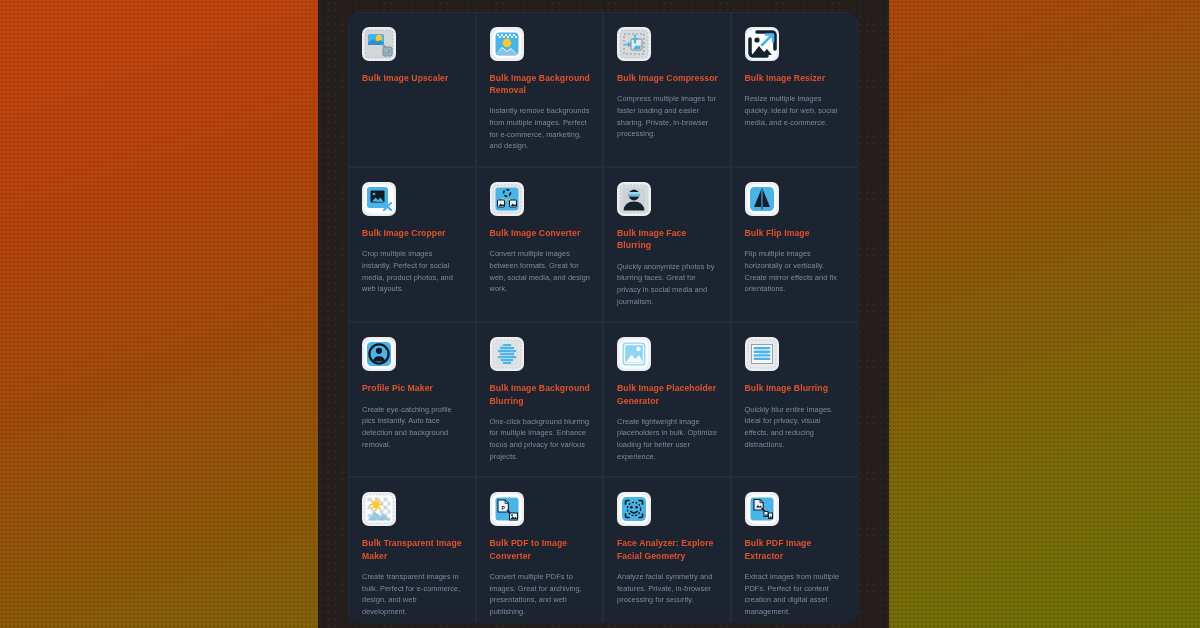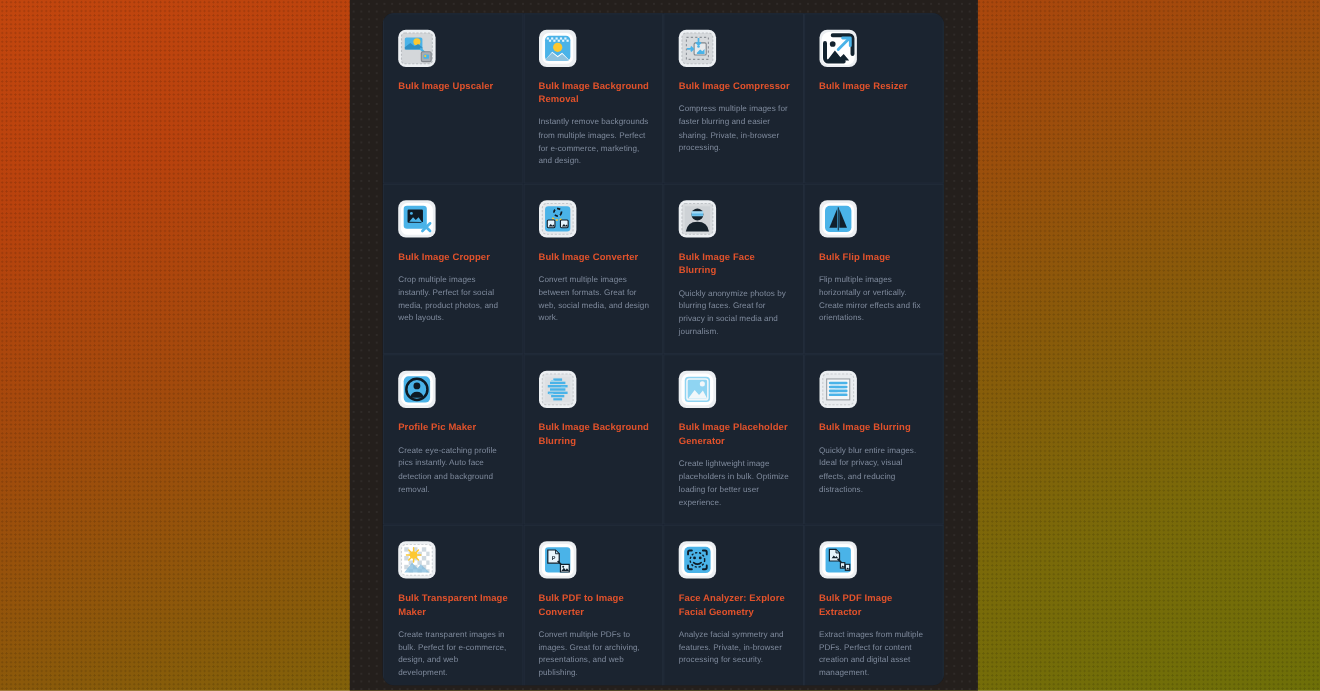--- a/index.html
+++ b/index.html
@@ -157,35 +157,36 @@
     <rect x="3" y="3" width="28" height="28" rx="4" fill="#d7dadd" stroke="#bcc0c4" stroke-dasharray="2 1.5"></rect>
     <rect x="7" y="7" width="20" height="20" fill="none" stroke="#8d9298" stroke-dasharray="2 2"></rect>
     <rect x="14" y="12" width="11" height="11" rx="1.2" fill="#e8eaec" stroke="#7f858c"></rect>
     <path d="M16.5 21 l3-3 2 1.6 2-2 v4.4 H16.5z" fill="#4ab3e8"></path>
     <circle cx="18" cy="15.3" r="1.2" fill="#4ab3e8"></circle>
     <path d="M18 7.5 v6 M15.8 11.5 l2.2 2.2 2.2-2.2" stroke="#4ab3e8" stroke-width="1.6" fill="none"></path>
     <path d="M7.5 17.5 h6 M11 15.3 l2.2 2.2 -2.2 2.2" stroke="#4ab3e8" stroke-width="1.6" fill="none"></path>
   </svg>
           </div>
           <div class="card-title">Bulk Image Compressor</div>
-          <div class="card-desc">Compress multiple images for faster blurring and easier sharing. Private, in-browser processing.</div>
+          <div class="card-desc">Compress multiple images for faster loading and easier sharing. Private, in-browser processing.</div>
         </div>
         <div class="card row-1">
           <div class="card-icon">
             <svg id="ic-image-resize-icon" width="34" height="34" viewBox="0 0 34 34">
     <rect x="2" y="2" width="30" height="30" rx="7" fill="#ffffff"></rect>
     <path d="M12 5 H27 a3 3 0 0 1 3 3 V22" fill="none" stroke="#13232f" stroke-width="3.6" stroke-linecap="round"></path>
     <path d="M5 12 V26 a3 3 0 0 0 3 3 H22" fill="none" stroke="#13232f" stroke-width="3.6" stroke-linecap="round"></path>
     <path d="M7 28 l7-9 5 6 3-3 5 6z" fill="#13232f"></path>
     <circle cx="12" cy="13" r="2.6" fill="#13232f"></circle>
     <path d="M17 18 L27 8" stroke="#4ab3e8" stroke-width="2.6" fill="none" stroke-linecap="round"></path>
     <path d="M21 7.5 H28 V14.5" stroke="#4ab3e8" stroke-width="2.6" fill="none" stroke-linecap="round" stroke-linejoin="round"></path>
   </svg>
           </div>
           <div class="card-title">Bulk Image Resizer</div>
+          <div class="card-desc">Resize multiple images quickly. Ideal for web, social media, and e-commerce.</div>
         </div>
         <div class="card row-2">
           <div class="card-icon">
             <svg id="ic-image-crop-icon" width="34" height="34" viewBox="0 0 34 34">
     <rect x="2.5" y="2.5" width="29" height="29" rx="6" fill="#ffffff"></rect>
     <rect x="5" y="5" width="21" height="21" rx="3" fill="#4ab3e8"></rect>
     <rect x="8.5" y="8.5" width="14" height="12" rx="1" fill="#0f1a24"></rect>
     <path d="M10 19.5 l3.5-4 2.5 2.6 2.5-2.6 3 4.4z" fill="#4ab3e8"></path>
     <circle cx="12" cy="12" r="1.3" fill="#4ab3e8"></circle>
     <path d="M22 21 l7 7 M29 21 l-7 7" stroke="#4ab3e8" stroke-width="2.4" stroke-linecap="round"></path>
@@ -266,20 +267,21 @@
       <rect x="13" y="25" width="8" height="2"></rect>
     </g>
     <g fill="#8fd4f2">
       <rect x="11" y="8.5" width="3" height="1.2"></rect>
       <rect x="20" y="14.5" width="4" height="1.2"></rect>
       <rect x="9" y="20.5" width="4" height="1.2"></rect>
     </g>
   </svg>
           </div>
           <div class="card-title">Bulk Image Background Blurring</div>
+          <div class="card-desc">One-click background blurring for multiple images. Enhance focus and privacy for various projects.</div>
         </div>
         <div class="card row-3">
           <div class="card-icon">
             <svg id="ic-image-placeholder-icon" width="34" height="34" viewBox="0 0 34 34">
     <rect x="2.5" y="2.5" width="29" height="29" rx="7" fill="#ffffff"></rect>
     <rect x="5.5" y="5.5" width="23" height="23" rx="3.5" fill="#8fd4f2"></rect>
     <rect x="7.5" y="7.5" width="19" height="19" rx="2" fill="none" stroke="#f2f7fa" stroke-width="1.4"></rect>
     <path d="M8.5 25.5 l6-8 4 4.6 3.5-4 4 7.4z" fill="#f2f7fa"></path>
     <circle cx="21.5" cy="12" r="2.3" fill="#f2f7fa"></circle>
   </svg>

